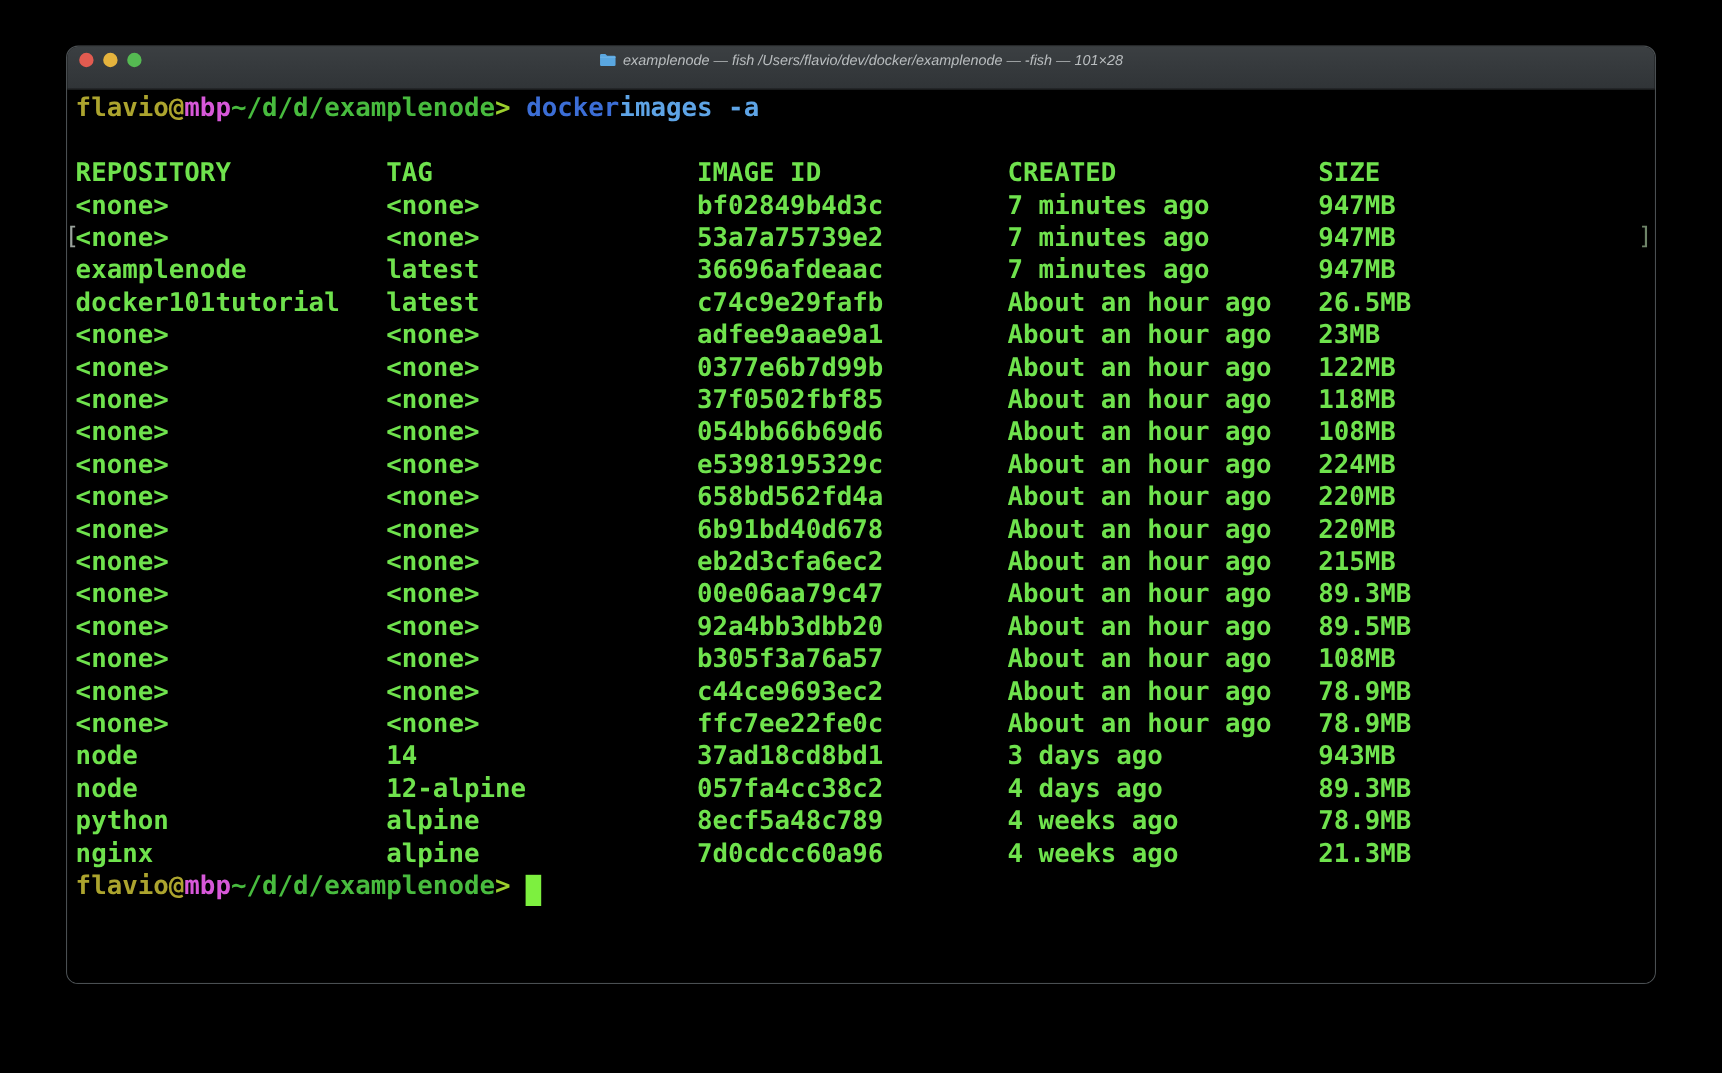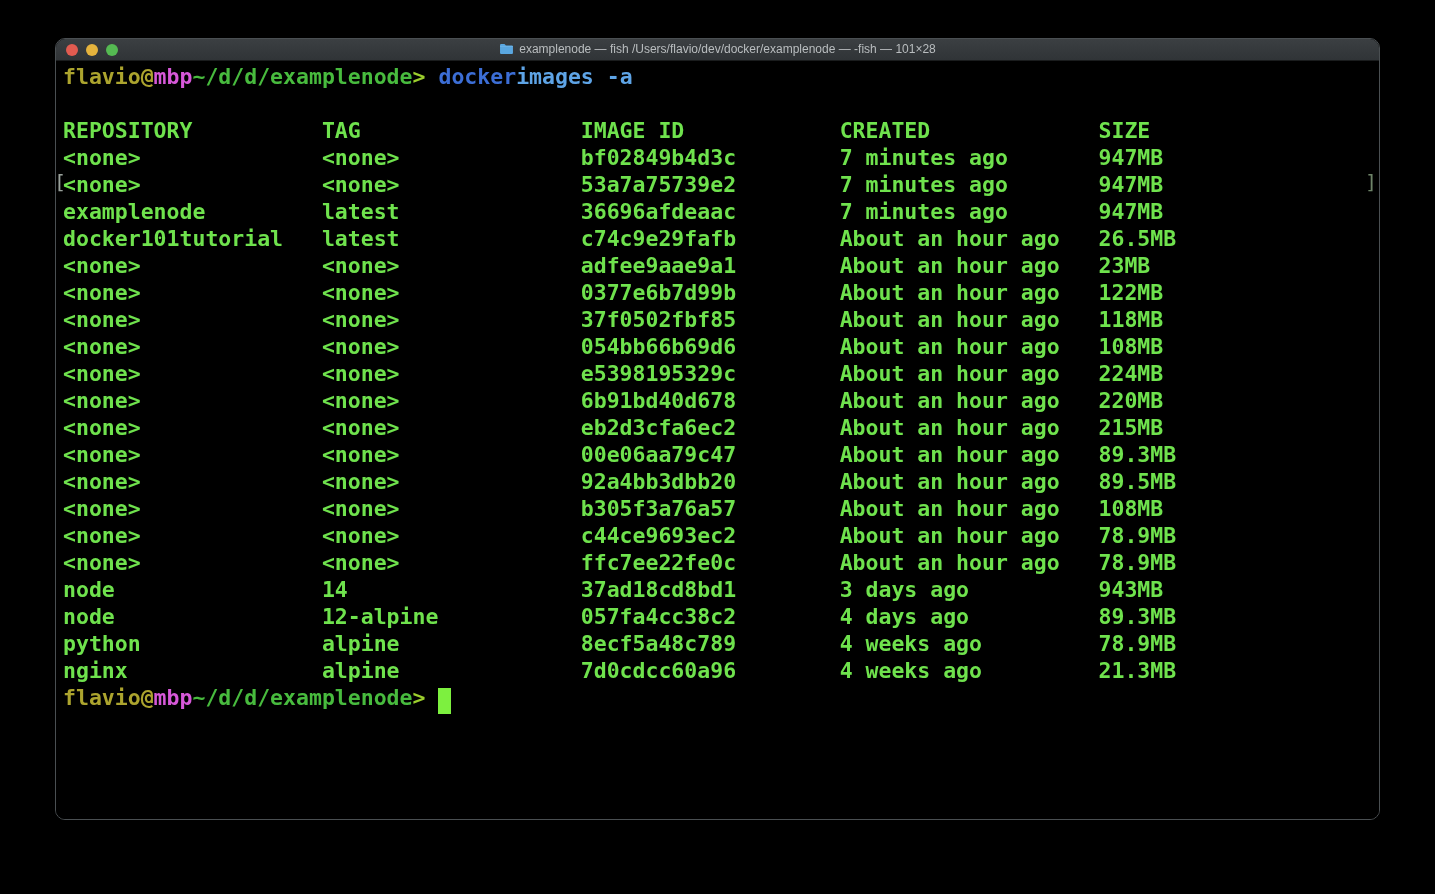--- a/index.html
+++ b/index.html
@@ -19,25 +19,26 @@
     width: 1325px;
     height: 782px;
     border-radius: 10px;
     background: #000;
     border: 1px solid #4a4f52;
     overflow: hidden;
     box-shadow: 0 10px 40px rgba(0,0,0,0.8);
   }
   .titlebar {
     position: relative;
-    height: 22px;
+    height: 36px;
     background: linear-gradient(var(--titlebar-top), var(--titlebar-bottom));
     border-bottom: 1px solid #1a1c1d;
     display: flex;
-    align-items: flex-end;
+    align-items: flex-start;
+    font-style: italic;
   }
   .traffic-lights {
     position: absolute;
     left: 10px;
     top: 0;
     height: 22px;
     display: flex;
     align-items: center;
     gap: 8px;
   }
@@ -136,20 +137,21 @@
       <div id="table-body">
           <div class="line"><span class="col">&lt;none&gt;</span><span class="col">&lt;none&gt;</span><span class="col">bf02849b4d3c</span><span class="col">7 minutes ago</span><span class="col-last">947MB</span></div>
           <div class="line"><span class="col">&lt;none&gt;</span><span class="col">&lt;none&gt;</span><span class="col">53a7a75739e2</span><span class="col">7 minutes ago</span><span class="col-last">947MB</span></div>
           <div class="line"><span class="col">examplenode</span><span class="col">latest</span><span class="col">36696afdeaac</span><span class="col">7 minutes ago</span><span class="col-last">947MB</span></div>
           <div class="line"><span class="col">docker101tutorial</span><span class="col">latest</span><span class="col">c74c9e29fafb</span><span class="col">About an hour ago</span><span class="col-last">26.5MB</span></div>
           <div class="line"><span class="col">&lt;none&gt;</span><span class="col">&lt;none&gt;</span><span class="col">adfee9aae9a1</span><span class="col">About an hour ago</span><span class="col-last">23MB</span></div>
           <div class="line"><span class="col">&lt;none&gt;</span><span class="col">&lt;none&gt;</span><span class="col">0377e6b7d99b</span><span class="col">About an hour ago</span><span class="col-last">122MB</span></div>
           <div class="line"><span class="col">&lt;none&gt;</span><span class="col">&lt;none&gt;</span><span class="col">37f0502fbf85</span><span class="col">About an hour ago</span><span class="col-last">118MB</span></div>
           <div class="line"><span class="col">&lt;none&gt;</span><span class="col">&lt;none&gt;</span><span class="col">054bb66b69d6</span><span class="col">About an hour ago</span><span class="col-last">108MB</span></div>
           <div class="line"><span class="col">&lt;none&gt;</span><span class="col">&lt;none&gt;</span><span class="col">e5398195329c</span><span class="col">About an hour ago</span><span class="col-last">224MB</span></div>
+          <div class="line"><span class="col">&lt;none&gt;</span><span class="col">&lt;none&gt;</span><span class="col">658bd562fd4a</span><span class="col">About an hour ago</span><span class="col-last">220MB</span></div>
           <div class="line"><span class="col">&lt;none&gt;</span><span class="col">&lt;none&gt;</span><span class="col">6b91bd40d678</span><span class="col">About an hour ago</span><span class="col-last">220MB</span></div>
           <div class="line"><span class="col">&lt;none&gt;</span><span class="col">&lt;none&gt;</span><span class="col">eb2d3cfa6ec2</span><span class="col">About an hour ago</span><span class="col-last">215MB</span></div>
           <div class="line"><span class="col">&lt;none&gt;</span><span class="col">&lt;none&gt;</span><span class="col">00e06aa79c47</span><span class="col">About an hour ago</span><span class="col-last">89.3MB</span></div>
           <div class="line"><span class="col">&lt;none&gt;</span><span class="col">&lt;none&gt;</span><span class="col">92a4bb3dbb20</span><span class="col">About an hour ago</span><span class="col-last">89.5MB</span></div>
           <div class="line"><span class="col">&lt;none&gt;</span><span class="col">&lt;none&gt;</span><span class="col">b305f3a76a57</span><span class="col">About an hour ago</span><span class="col-last">108MB</span></div>
           <div class="line"><span class="col">&lt;none&gt;</span><span class="col">&lt;none&gt;</span><span class="col">c44ce9693ec2</span><span class="col">About an hour ago</span><span class="col-last">78.9MB</span></div>
           <div class="line"><span class="col">&lt;none&gt;</span><span class="col">&lt;none&gt;</span><span class="col">ffc7ee22fe0c</span><span class="col">About an hour ago</span><span class="col-last">78.9MB</span></div>
           <div class="line"><span class="col">node</span><span class="col">14</span><span class="col">37ad18cd8bd1</span><span class="col">3 days ago</span><span class="col-last">943MB</span></div>
           <div class="line"><span class="col">node</span><span class="col">12-alpine</span><span class="col">057fa4cc38c2</span><span class="col">4 days ago</span><span class="col-last">89.3MB</span></div>
           <div class="line"><span class="col">python</span><span class="col">alpine</span><span class="col">8ecf5a48c789</span><span class="col">4 weeks ago</span><span class="col-last">78.9MB</span></div>

